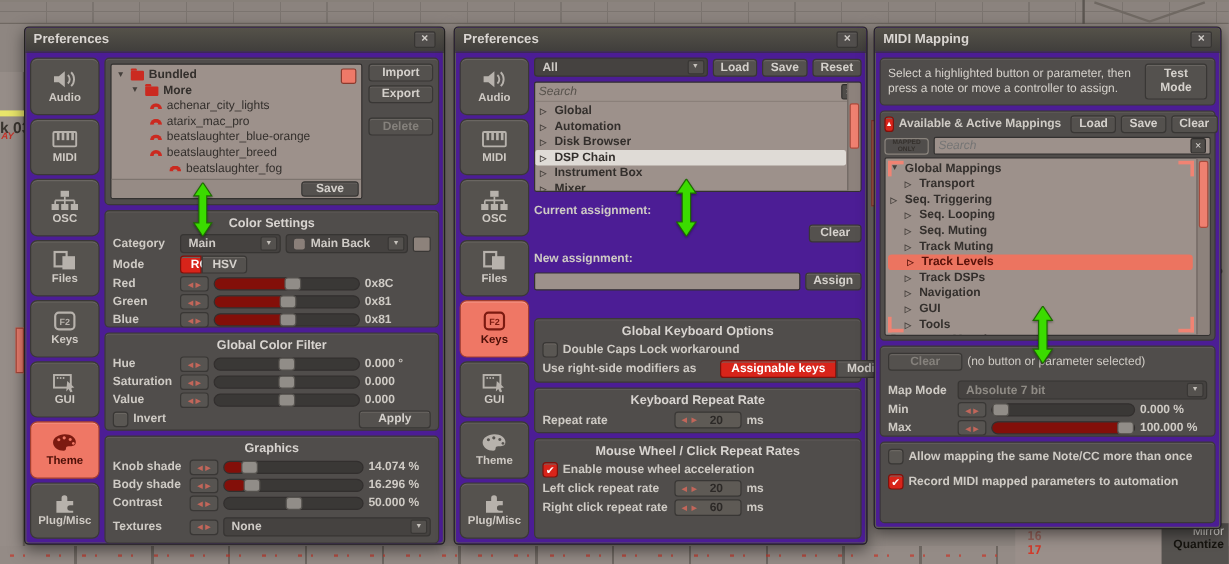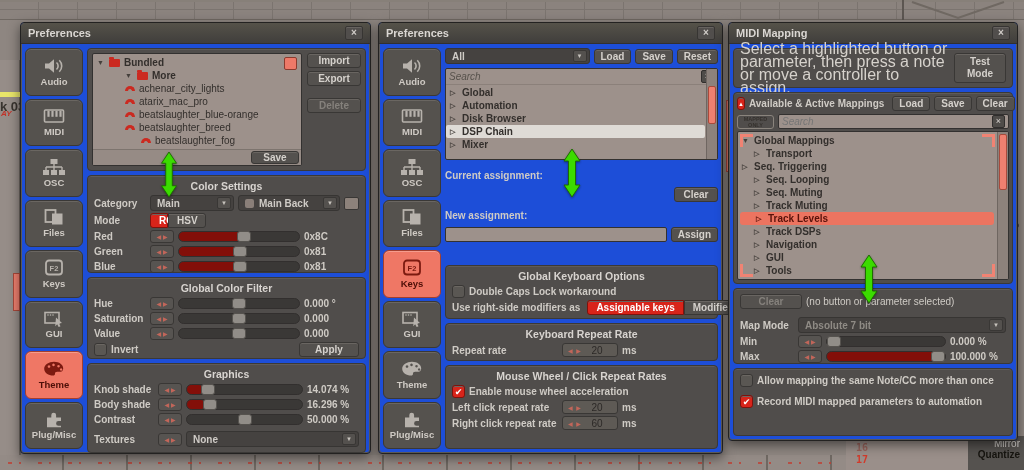--- a/index.html
+++ b/index.html
@@ -25,21 +25,21 @@
   .bg-taupe{position:absolute;left:846px;top:441px;width:122px;height:29px;background:#9a8f8a}
   .bg-rownums{position:absolute;left:856px;top:442px;font-family:"DejaVu Sans Mono",monospace;font-size:10px;font-weight:bold;line-height:12px}
   .bg-rownums .r16{color:#96625a}
   .bg-rownums .r17{color:#d23a2a}
   .bg-corner{position:absolute;left:968px;top:436px;width:56px;height:34px;background:#55524f;padding:2px 4px}
   .bg-corner .mirror{font-size:10px;color:#d5d1cd;text-align:right}
   .bg-corner .quant{font-size:10px;font-weight:bold;color:#16140f;text-align:right}
   .bg-frags{position:absolute;left:1005px;top:86px;width:19px;font-size:9px;font-weight:bold;color:#46423f;line-height:13.3px;white-space:pre-line;overflow:hidden;height:300px}
 
   
-  .dlg{position:absolute;background:#1d4ed8;border:1px solid #232221;border-radius:4px;
+  .dlg{position:absolute;background:#4c1d95;border:1px solid #232221;border-radius:4px;
     box-shadow:0 4px 12px rgba(0,0,0,.5),inset 0 0 0 1px #5b5855}
   .tbar{height:21px;display:flex;align-items:center;padding:0 7px;
     background:linear-gradient(#555249,#403e3c);border-bottom:1px solid #323030;border-radius:4px 4px 0 0;
     color:#dad6d2;font-size:11px;font-weight:bold}
   .xbtn{margin-left:auto;width:18px;height:14px;background:#514e4c;border:1px solid #37 3533;border:1px solid #373533;
     border-radius:2px;box-shadow:inset 0 1px 0 #676360;color:#d0ccc8;font-size:10px;line-height:12px;text-align:center;cursor:pointer}
   .dbody{display:flex;gap:4px;padding:4px;height:calc(100% - 21px)}
   .side{width:58px;display:flex;flex-direction:column;gap:3px}
   .sbtn{flex:1;border-radius:6px;background:#55524e;border:1px solid #3a3836;box-shadow:inset 0 1px 0 #6a6661;
     display:flex;flex-direction:column;align-items:center;justify-content:center;gap:1px;
@@ -65,21 +65,21 @@
   .ddarrow{margin-left:auto;width:14px;height:12px;background:#54514e;border:1px solid #393735;border-radius:2px;
     display:flex;align-items:center;justify-content:center}
   .ddarrow::before{content:"▼";font-size:6px;color:#c6c2bc}
   .spin{width:24px;height:13px;min-width:24px;background:#575451;border:1px solid #393735;border-radius:3px;
     display:flex;align-items:center;justify-content:center;gap:2px;cursor:pointer}
   .spin::before{content:"◀";font-size:6px;color:#c2665a}
   .spin::after{content:"▶";font-size:6px;color:#c2665a}
   .spinval{width:56px;height:14px;background:#5e5a55;border:1px solid #393735;border-radius:3px;
     display:flex;align-items:center;padding:0 5px;cursor:pointer}
   .spinval::before{content:"◀ ▶";font-size:6px;color:#c2665a;letter-spacing:1px}
-  .spinval .v{flex:1;text-align:center;font-size:10px;font-weight:normal;color:#2c2927}
+  .spinval .v{flex:1;text-align:center;font-size:10px;font-weight:bold;color:#2c2927}
   .slider{position:relative;flex:1;height:11px;background:#3a3836;border:1px solid #322f2e;border-radius:6px;cursor:pointer}
   .sl-fill{position:absolute;left:0;top:0;bottom:0;background:#830f09;border-radius:6px}
   .sl-handle{position:absolute;top:-1px;width:14px;height:11px;background:#918d88;border:1px solid #56534f;border-radius:3px}
   .cb{width:13px;height:13px;min-width:13px;border-radius:3px;background:#5a5753;border:1px solid #393735;
     box-shadow:inset 0 1px 0 #6b6762;display:flex;align-items:center;justify-content:center;cursor:pointer}
   .cb.on{background:#d8241a;border-color:#7e120c}
   .cb.on::before{content:"✔";font-size:9px;color:#fff}
   .seg{display:flex}
   .seg .btn{border-radius:0;padding:1px 8px}
   .seg .btn:first-child{border-radius:3px 0 0 3px}
@@ -107,21 +107,21 @@
   .corner{position:absolute;width:13px;height:13px;pointer-events:none;z-index:3}
   .corner.tl{left:2px;top:2px;border-top:3px solid #f08373;border-left:3px solid #f08373}
   .corner.tr{right:13px;top:2px;border-top:3px solid #f08373;border-right:3px solid #f08373}
   .corner.bl{left:2px;bottom:2px;border-bottom:3px solid #f08373;border-left:3px solid #f08373}
   .corner.br{right:13px;bottom:2px;border-bottom:3px solid #f08373;border-right:3px solid #f08373}
 
   .badge{width:37px;min-width:37px;border:1px solid #8a847d;border-radius:3px;padding:0 1px;text-align:center;
     font-size:5.5px;font-weight:bold;color:#35312d;line-height:6px;cursor:pointer}
   .arrow-note{position:absolute;z-index:9;pointer-events:none;filter:drop-shadow(0 1px 1px rgba(0,0,0,.4))}
   .swatch{border-radius:2px;cursor:pointer}
-  .hint{font-size:16px;color:#d6d2cc;line-height:13px}
+  .hint{font-size:10px;color:#d6d2cc;line-height:13px}
 </style>
 </head>
 <body>
 
 <svg width="0" height="0" style="position:absolute">
   <defs>
     <symbol id="ic-audio" viewBox="0 0 24 18">
         <path fill="currentColor" d="M3 6.5h4l5-4.2v13.4l-5-4.2H3z"></path>
         <path fill="none" stroke="currentColor" stroke-width="1.6" d="M14.5 5.5a4.6 4.6 0 0 1 0 7"></path>
         <path fill="none" stroke="currentColor" stroke-width="1.6" d="M17.3 3.2a8.2 8.2 0 0 1 0 11.6"></path>
@@ -272,21 +272,21 @@
     <div class="content">
 
       <div class="grp" style="height:131px;display:flex;gap:5px;padding:4px">
         <div class="listbox" style="flex:1;display:flex;flex-direction:column">
           <div style="flex:1;padding:2px 0;overflow:hidden">
             <div class="trow b">
                 <span class="exp">▼</span>
                 <span class="folder"></span>
                 <span>Bundled</span>
               </div>
-            <div class="trow b" style="padding-left:32px">
+            <div class="trow b" style="padding-left:16px">
                 <span class="exp">▼</span>
                 <span class="folder"></span>
                 <span>More</span>
               </div>
             <div class="trow" style="padding-left:32px">
                 <span class="arc"></span>
                 <span>achenar_city_lights</span>
               </div>
             <div class="trow" style="padding-left:32px">
                 <span class="arc"></span>
@@ -526,20 +526,24 @@
           <div class="trow b">
               <span class="exp">▷</span>
               <span>Disk Browser</span>
             </div>
           <div class="trow b sel-light">
               <span class="exp">▷</span>
               <span>DSP Chain</span>
             </div>
           <div class="trow b">
               <span class="exp">▷</span>
+              <span>Instrument Box</span>
+            </div>
+          <div class="trow b">
+              <span class="exp">▷</span>
               <span>Mixer</span>
             </div>
         </div>
         <div class="scroll">
             <div class="thumb" style="top:17px;height:38px"></div>
           </div>
       </div>
       <div class="row" style="margin-top:6px">
           <span class="lbl">Current assignment:</span>
         </div>
@@ -555,21 +559,21 @@
       </div>
       <div style="flex:1"></div>
       <div class="grp" style="height:54px">
         <div class="gtitle">Global Keyboard Options</div>
         <div class="row">
           <div class="cb"></div>
           <span class="lbl">Double Caps Lock workaround</span>
         </div>
         <div class="row">
           <span class="lbl">Use right-side modifiers as</span>
-          <div class="seg" style="margin-left:3px">
+          <div class="seg" style="margin-left:16px">
             <div class="btn red">Assignable keys</div>
             <div class="btn">Modifiers only</div>
           </div>
         </div>
       </div>
       <div class="grp" style="height:38px">
         <div class="gtitle">Keyboard Repeat Rate</div>
         <div class="row">
           <span class="lbl" style="width:106px">Repeat rate</span>
           <div class="spinval">

